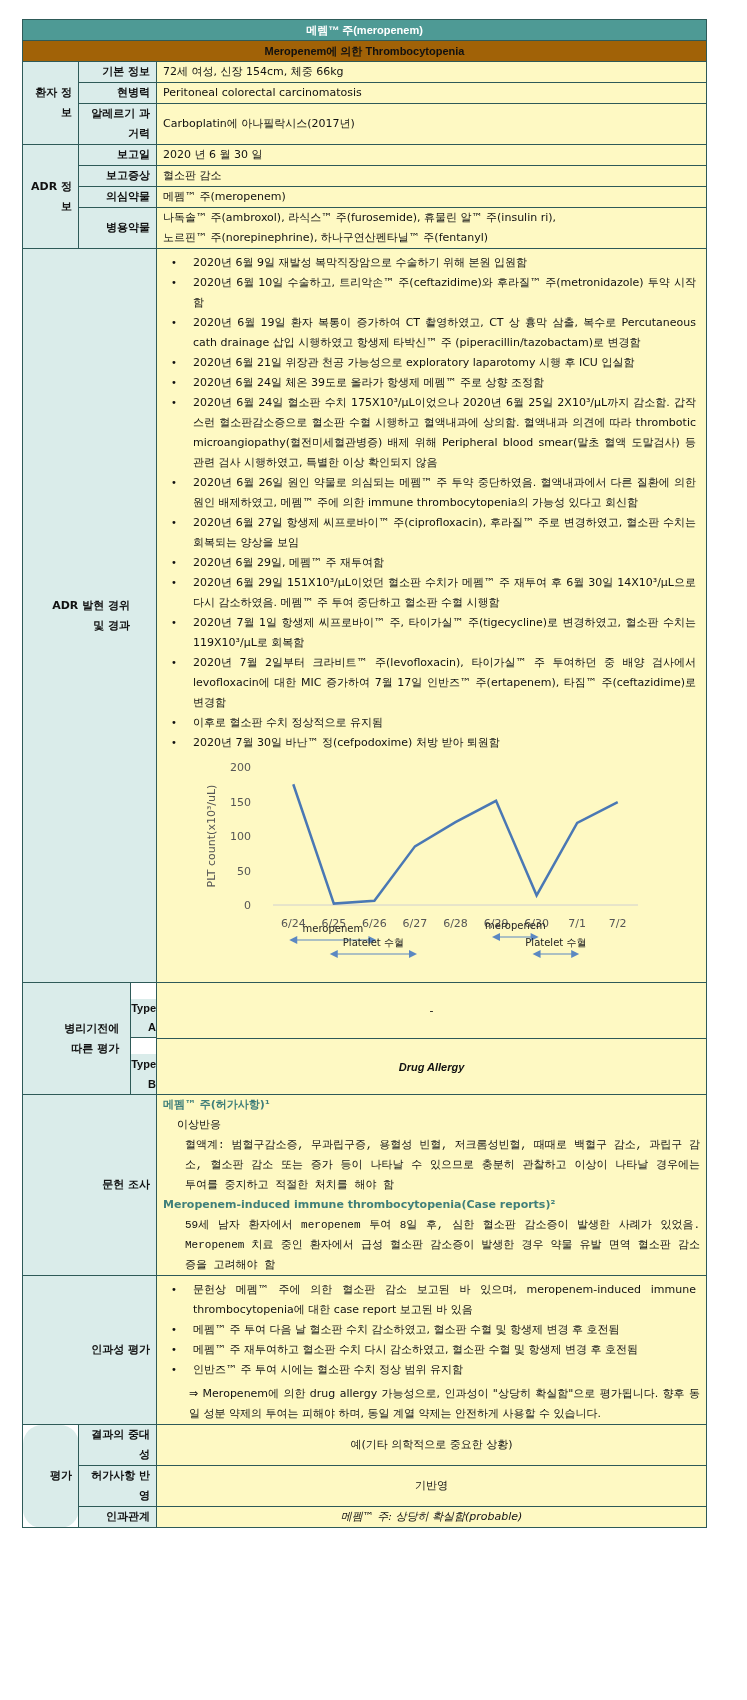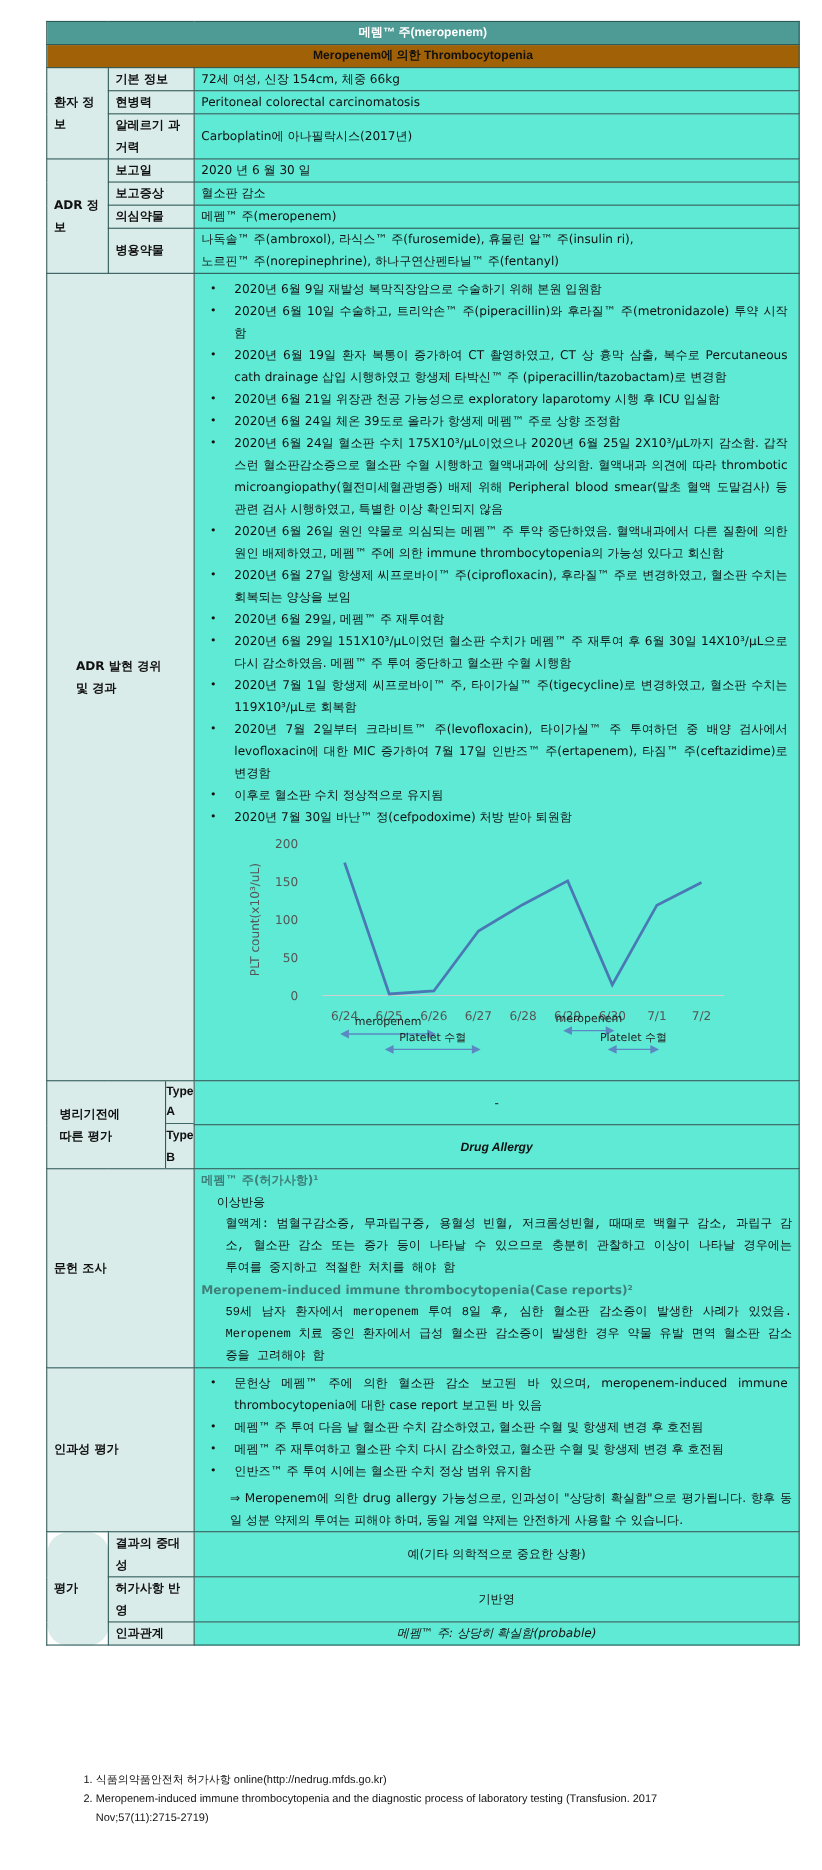--- a/index.html
+++ b/index.html
@@ -1,23 +1,23 @@
 <!DOCTYPE html>
 <html><head>
 <meta charset="utf-8">
 <style>
   html, body { margin:0; padding:0; background:#ffffff; }
   body { width:747px; height:1700px; position:relative; font-family:"DejaVu Sans", sans-serif; color:#111; font-size:11px; }
-  .wrap { position:absolute; left:42px; top:19px; width:684px; }
+  .wrap { position:absolute; left:22px; top:19px; width:684px; }
   table.main { width:684px; border-collapse:collapse; table-layout:fixed; }
   table.main td { border:1px solid #2e5a58; padding:0 6px; font-size:11px; line-height:20px; vertical-align:middle; }
   .h1 { background:#4e9a95; color:#fff; text-align:center; font-weight:bold; height:20px; font-family:"Liberation Sans", sans-serif; }
   .h2 { background:#a16207; color:#111; text-align:center; font-weight:bold; height:20px; font-family:"Liberation Sans", sans-serif; }
-  .lab { background:#daecea; text-align:left; font-weight:bold; }
-  .val { background:#5eead4; }
+  .lab { background:#daecea; text-align:right; font-weight:bold;margin-top:16px; }
+  .val { background:#fef9c3; }
   .center { text-align:center; }
   .ital { font-style:italic; }
   ul.bul { list-style:none; margin:4px; padding:0; }
   ul.bul li { position:relative; padding-left:26px; line-height:20px; text-align:justify; }
   ul.bul li::before { content:"•"; position:absolute; left:4px; top:0; font-size:10px; }
   .lit-h { color:#3f7f7a; font-weight:bold; line-height:20px; }
   .lit-sub { padding-left:14px; line-height:20px; }
   .lit-p { padding-left:22px; line-height:20px; text-align:justify;font-family:Liberation Mono, monospace; }
   .chart-box { position:relative; width:450px; height:225px; margin-left:30px; margin-top:4px; }
   .ref { position:absolute; left:37px; top:1606px; width:640px; font-family:"Liberation Sans", sans-serif; }
@@ -77,21 +77,21 @@
     </td>
   </tr>
 
   <tr>
     <td colspan="2" class="lab">
             <div style="padding:0 20px;">ADR 발현 경위 및 경과</div>
           </td>
     <td class="val">
       <ul class="bul" id="course-list">
         <li>2020년 6월 9일 재발성 복막직장암으로 수술하기 위해 본원 입원함</li>
-        <li>2020년 6월 10일 수술하고, 트리악손™ 주(piperacillin)와 후라질™ 주(metronidazole) 투약 시작함</li>
+        <li>2020년 6월 10일 수술하고, 트리악손™ 주(ceftazidime)와 후라질™ 주(metronidazole) 투약 시작함</li>
         <li>2020년 6월 19일 환자 복통이 증가하여 CT 촬영하였고, CT 상 흉막 삼출, 복수로 Percutaneous cath drainage 삽입 시행하였고 항생제 타박신™ 주 (piperacillin/tazobactam)로 변경함</li>
         <li>2020년 6월 21일 위장관 천공 가능성으로 exploratory laparotomy 시행 후 ICU 입실함</li>
         <li>2020년 6월 24일 체온 39도로 올라가 항생제 메펨™ 주로 상향 조정함</li>
         <li>2020년 6월 24일 혈소판 수치 175X10³/μL이었으나 2020년 6월 25일 2X10³/μL까지 감소함. 갑작스런 혈소판감소증으로 혈소판 수혈 시행하고 혈액내과에 상의함. 혈액내과 의견에 따라 thrombotic microangiopathy(혈전미세혈관병증) 배제 위해 Peripheral blood smear(말초 혈액 도말검사) 등 관련 검사 시행하였고, 특별한 이상 확인되지 않음</li>
         <li>2020년 6월 26일 원인 약물로 의심되는 메펨™ 주 투약 중단하였음. 혈액내과에서 다른 질환에 의한 원인 배제하였고, 메펨™ 주에 의한 immune thrombocytopenia의 가능성 있다고 회신함</li>
         <li>2020년 6월 27일 항생제 씨프로바이™ 주(ciprofloxacin), 후라질™ 주로 변경하였고, 혈소판 수치는 회복되는 양상을 보임</li>
         <li>2020년 6월 29일, 메펨™ 주 재투여함</li>
         <li>2020년 6월 29일 151X10³/μL이었던 혈소판 수치가 메펨™ 주 재투여 후 6월 30일 14X10³/μL으로 다시 감소하였음. 메펨™ 주 투여 중단하고 혈소판 수혈 시행함</li>
         <li>2020년 7월 1일 항생제 씨프로바이™ 주, 타이가실™ 주(tigecycline)로 변경하였고, 혈소판 수치는 119X10³/μL로 회복함</li>
         <li>2020년 7월 2일부터 크라비트™ 주(levofloxacin), 타이가실™ 주 투여하던 중 배양 검사에서 levofloxacin에 대한 MIC 증가하여 7월 17일 인반즈™ 주(ertapenem), 타짐™ 주(ceftazidime)로 변경함</li>
@@ -196,17 +196,13 @@
   </tr>
   <tr>
     <td class="lab">인과관계</td>
     <td class="val center ital">메펨™ 주: 상당히 확실함(probable)</td>
   </tr>
 </tbody>
     </table>
 </div>
 
 <div class="ref">
-  <ol>
-    <li>식품의약품안전처 허가사항 online(http://nedrug.mfds.go.kr)</li>
-    <li>Meropenem-induced immune thrombocytopenia and the diagnostic process of laboratory testing (Transfusion. 2017 Nov;57(11):2715-2719)</li>
-  </ol>
 </div>
 
 </body></html>

